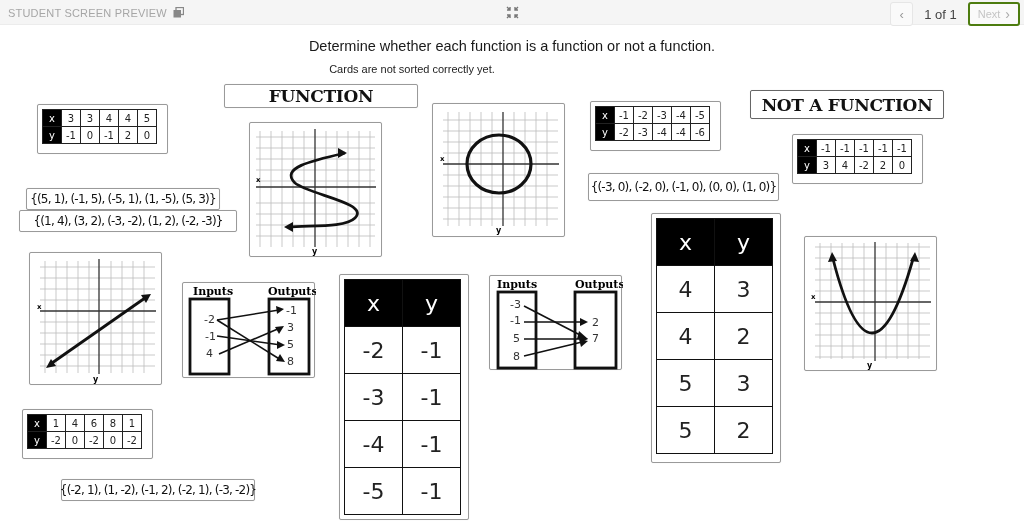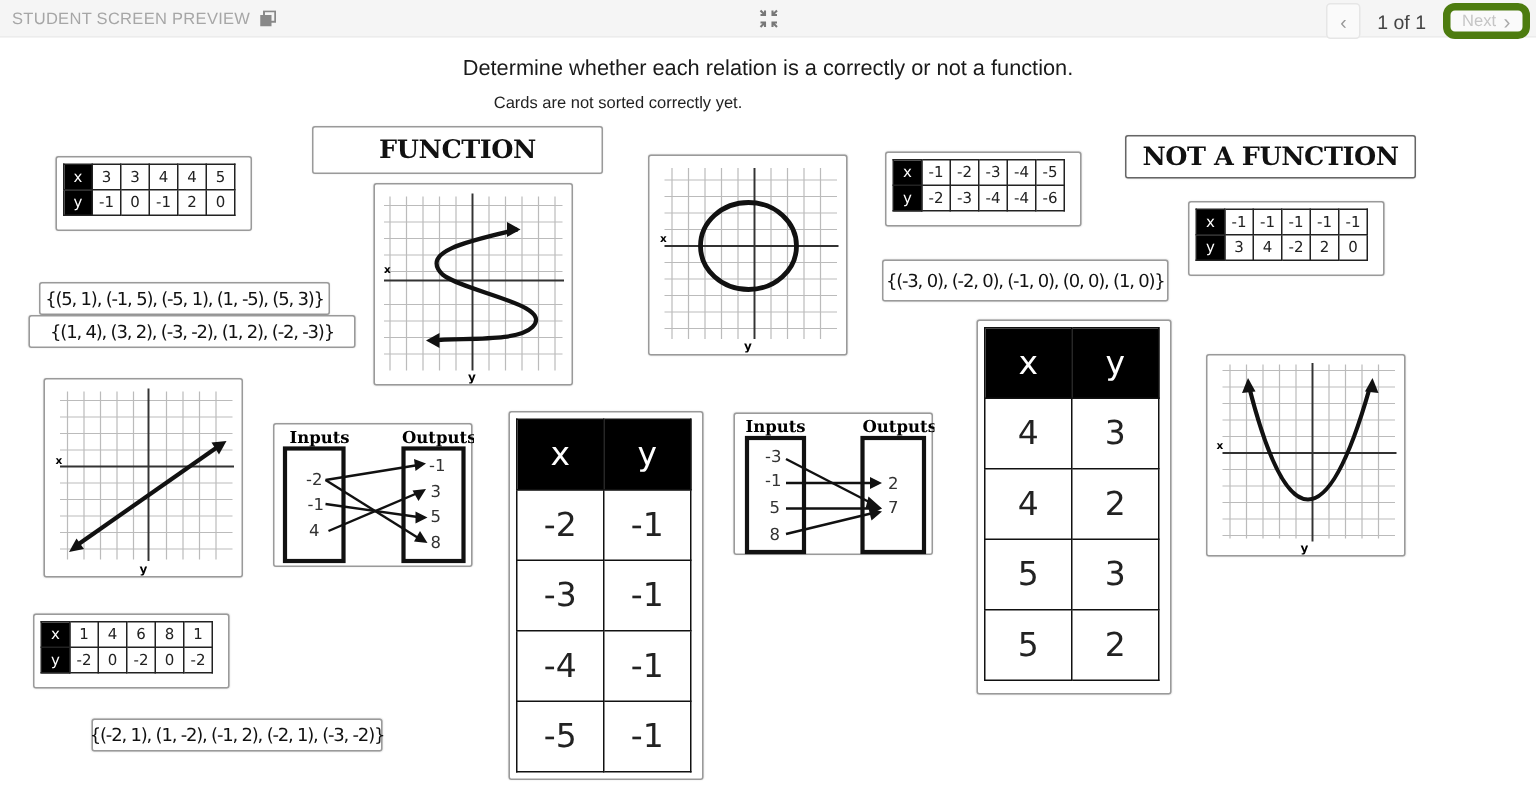--- a/index.html
+++ b/index.html
@@ -4,21 +4,21 @@
 <style>
   * { box-sizing: border-box; margin: 0; padding: 0; }
   html, body { width: 1024px; height: 523px; overflow: hidden; background: #fff; font-family: "Liberation Sans", sans-serif; color: #222; }
   .topbar { position: absolute; left: 0; top: 0; width: 1024px; height: 25px; background: #f5f5f5; border-bottom: 1px solid #ececec; }
   .topbar .title { position: absolute; left: 8px; top: 7px; font-size: 11px; color: #a6a6a6; letter-spacing: 0.2px; }
   .topbar .copy-icon { position: absolute; left: 173px; top: 7px; width: 11px; height: 11px; }
   .topbar .collapse-icon { position: absolute; left: 506px; top: 6px; width: 13px; height: 13px; }
   .pager { position: absolute; right: 4px; top: 1px; display: flex; align-items: center; height: 26px; }
   .pager .prev { width: 23px; height: 24px; border: 1px solid #e6e6e6; border-radius: 3px; background: #fafafa; display: flex; align-items: center; justify-content: center; color: #999; font-size: 13px; }
   .pager .count { font-size: 13px; color: #444; padding: 0 11px; }
-  .pager .next { height: 24px; padding: 0 8px; border: 5px solid #4d7c0f; border-radius: 8px; background: #fafafa; color: #c5c5c5; font-size: 11px; display: flex; align-items: center; gap: 5px; }
+  .pager .next { height: 24px; padding: 0 8px; border: 2px solid #4d7c0f; border-radius: 3px; background: #fafafa; color: #c5c5c5; font-size: 11px; display: flex; align-items: center; gap: 5px; }
 
   .instr { position: absolute; top: 38px; left: 0; width: 1024px; text-align: center; font-size: 14.5px; color: #1a1a1a; }
   .status { position: absolute; top: 63px; left: 0; width: 824px; text-align: center; font-size: 11px; color: #222; }
 
   .card { position: absolute; background: #fff; border: 1px solid #9a9a9a; border-radius: 2px; box-shadow: 0 0 1px rgba(0,0,0,0.15); }
   .label-card { font-family: "DejaVu Serif", serif; font-weight: bold; font-size: 17px; text-align: center; color: #111; letter-spacing: -0.3px; display: flex; align-items: center; justify-content: center; }
 
   .set-card { font-family: "DejaVu Sans", sans-serif; font-size: 12px; color: #111; display: flex; align-items: center; justify-content: center; letter-spacing: -0.8px; white-space: nowrap; }
 
   table.small { border-collapse: collapse; position: absolute; left: 4px; top: 4px; }
@@ -52,24 +52,24 @@
         <span>‹</span>
       </div>
     <span class="count">1 of 1</span>
     <div class="next">
       <span>Next</span>
       <span style="color:#aaa;font-size:14px;">›</span>
     </div>
   </div>
 </div>
 
-<div class="instr">Determine whether each relation is a correctly or not a function.</div>
+<div class="instr">Determine whether each function is a function or not a function.</div>
 <div class="status">Cards are not sorted correctly yet.</div>
 
-<div class="card label-card" style="left:208px;top:84px;width:194px;height:32px;">
+<div class="card label-card" style="left:224px;top:84px;width:194px;height:24px;">
   <span>FUNCTION</span>
 </div>
 <div class="card label-card" style="left:750px;top:90px;width:194px;height:29px;border-color:#666;">
   <span>NOT A FUNCTION</span>
 </div>
 
 <div class="card" style="left:37px;top:104px;width:131px;height:50px;">
   <table class="small">
     <tbody>
         <tr>

